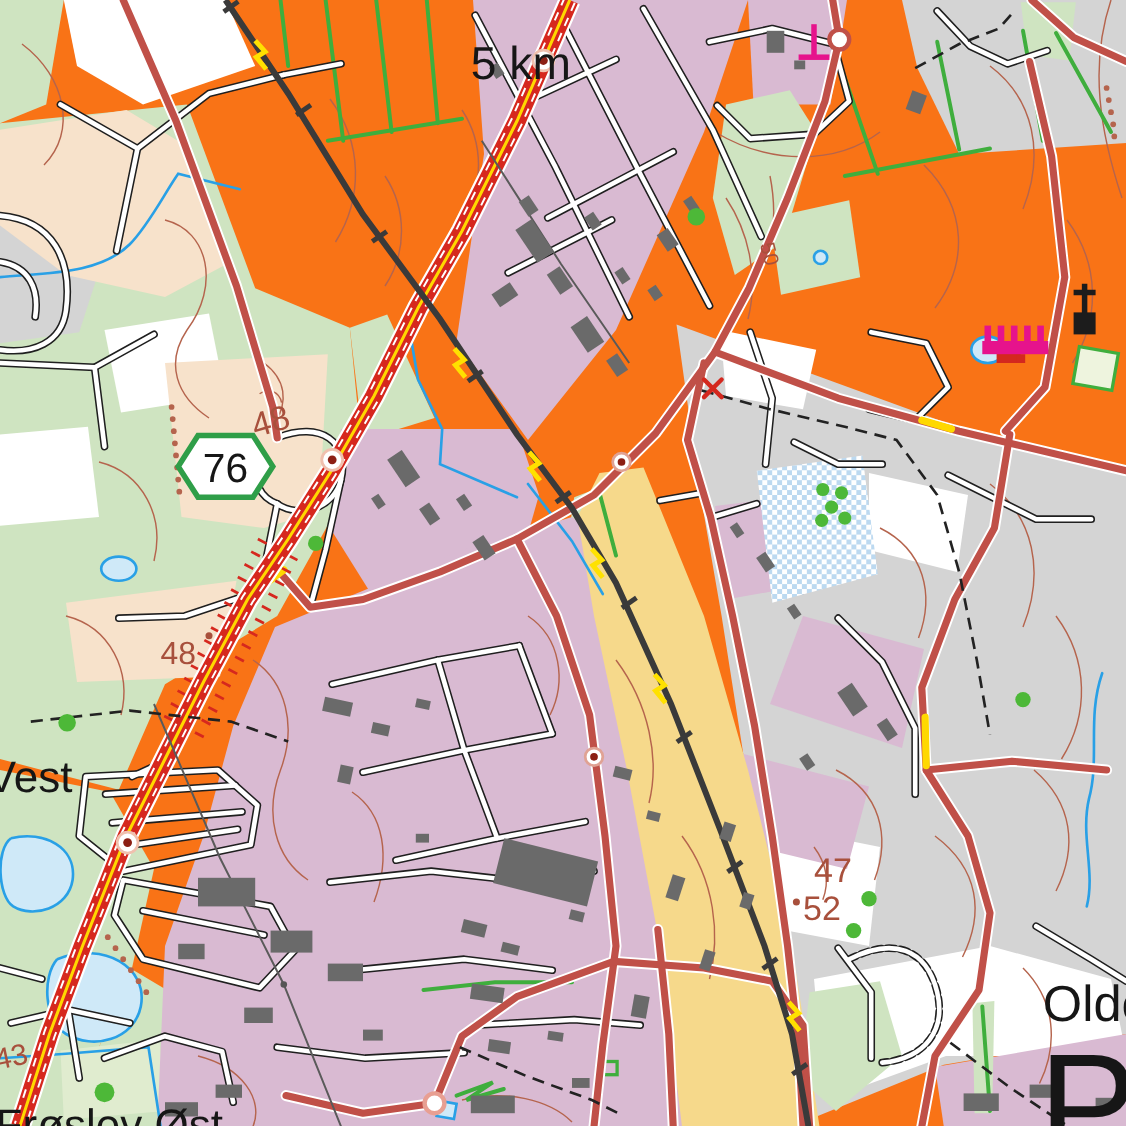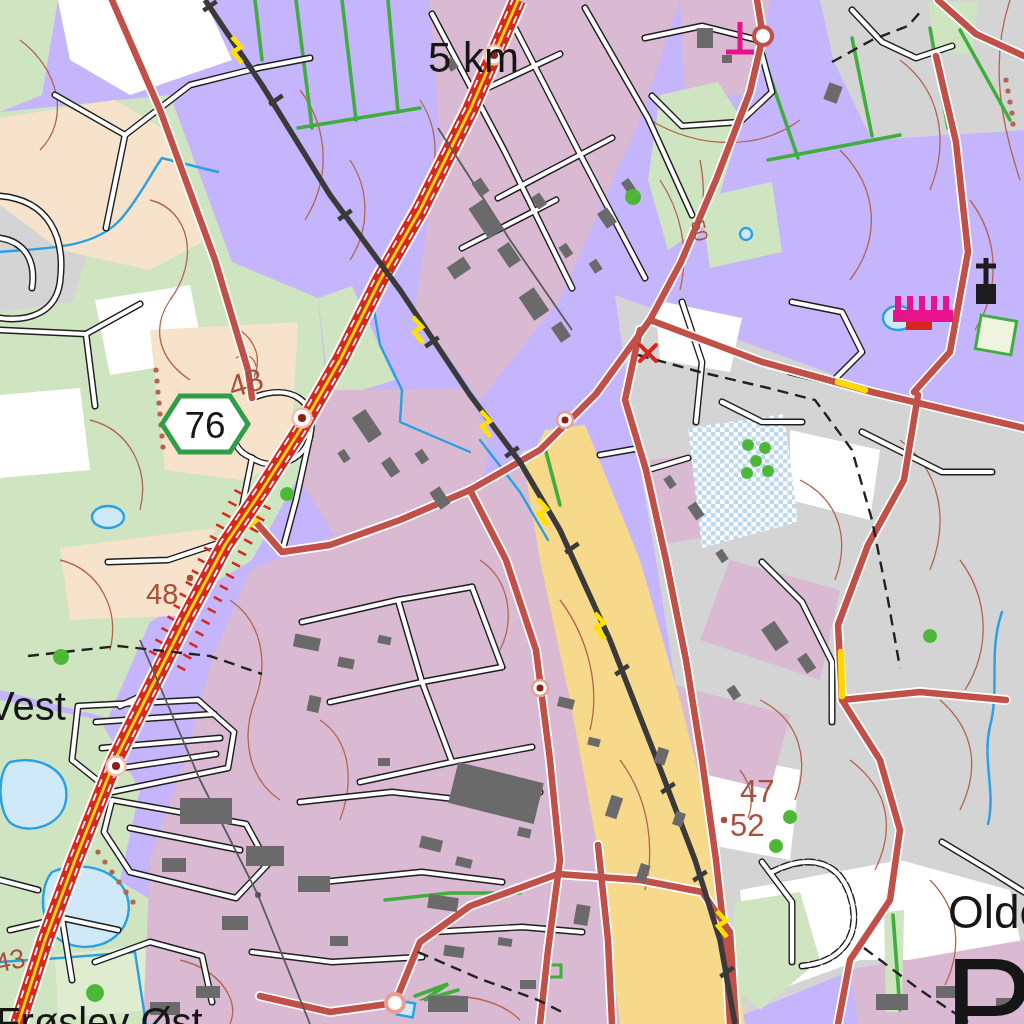--- a/index.html
+++ b/index.html
@@ -1,17 +1,17 @@
 <!DOCTYPE html>
 <html style="--motorway: #d6281e; --road_major: #c05048; --road_secondary_yellow: #ffd800; --railway: #3a3a3a; --rail_electrified_mark: #ffe100; --water: #29a0e6; --forest: #cfe4c1; --farmland: #f7e2cb; --industrial: #d9bad2; --urban: #d4d4d4; --station_area: #f6d98b; --building: #6a6a6a; --contour: #b5644d; --elevation_text: #a8503c; --path_green: #3fae3d; --tree: #4db838; --poi_magenta: #e6138c;"><head>
 <meta charset="utf-8">
 <title>Map</title>
 <style>
   html,body{margin:0;padding:0;background:#fff;}
-  .stage{position:relative;width:1024px;height:1024px;overflow:hidden;background:#c4b5fd;
+  .stage{position:relative;width:1024px;height:1024px;overflow:hidden;background:#f97316;
          font-family:"Liberation Sans",sans-serif;}
   svg{display:block}
   
   .lg{fill:var(--forest)} .lg2{fill:#e0eccf} .peach{fill:var(--farmland)}
   .pur{fill:var(--industrial)} .ugray{fill:var(--urban)} .oran{fill:var(--station_area)}
   .wfill{fill:#ffffff}
   .bld{fill:var(--building)}
   .contour{fill:none;stroke:var(--contour);stroke-width:1.3}
   .stream{fill:none;stroke:var(--water);stroke-width:2.4;stroke-linecap:round}
   .pond{fill:#cfe9f8;stroke:var(--water);stroke-width:2.4}

